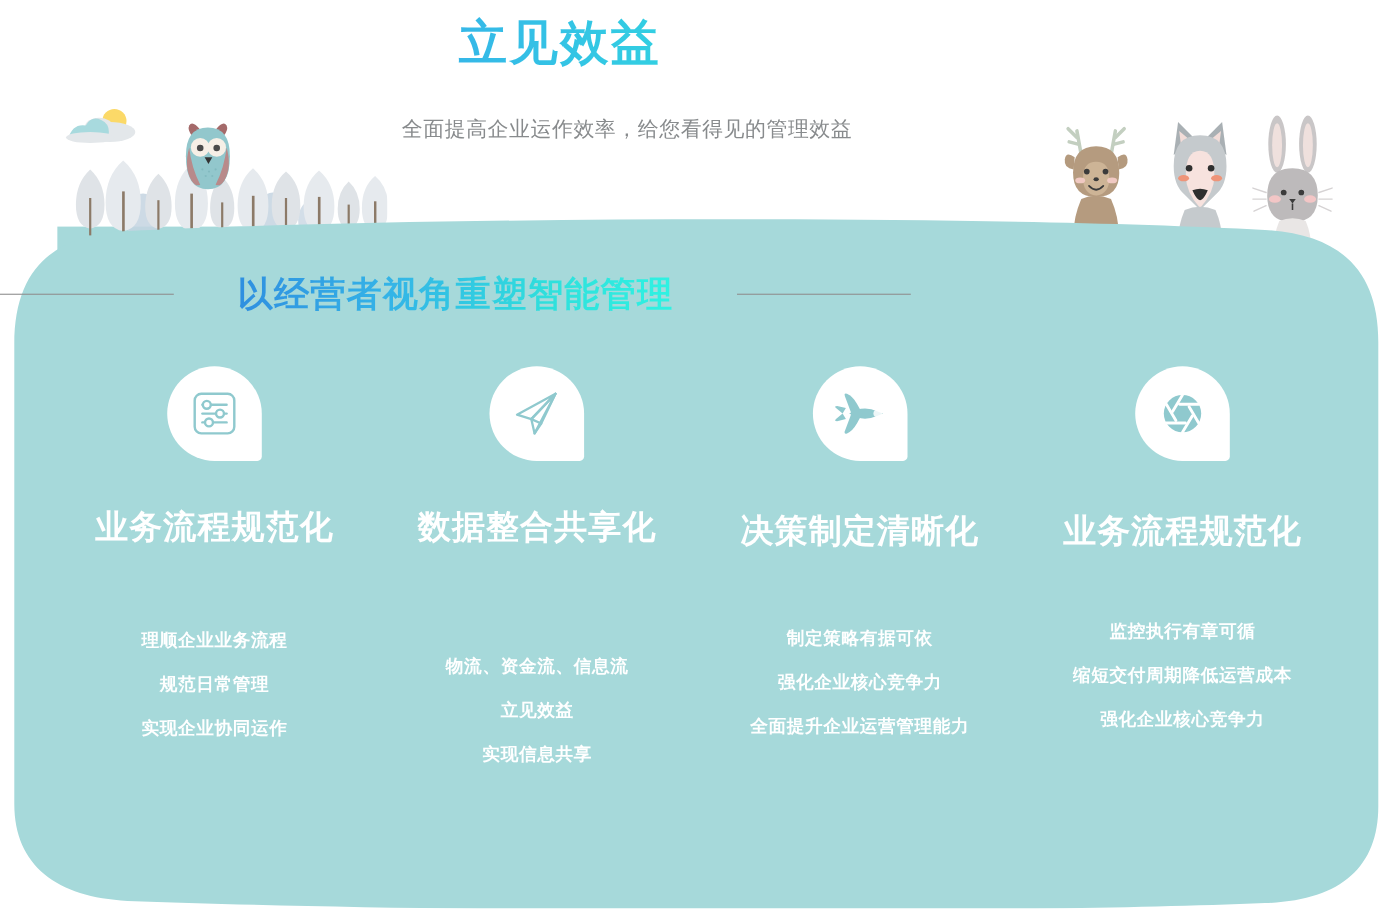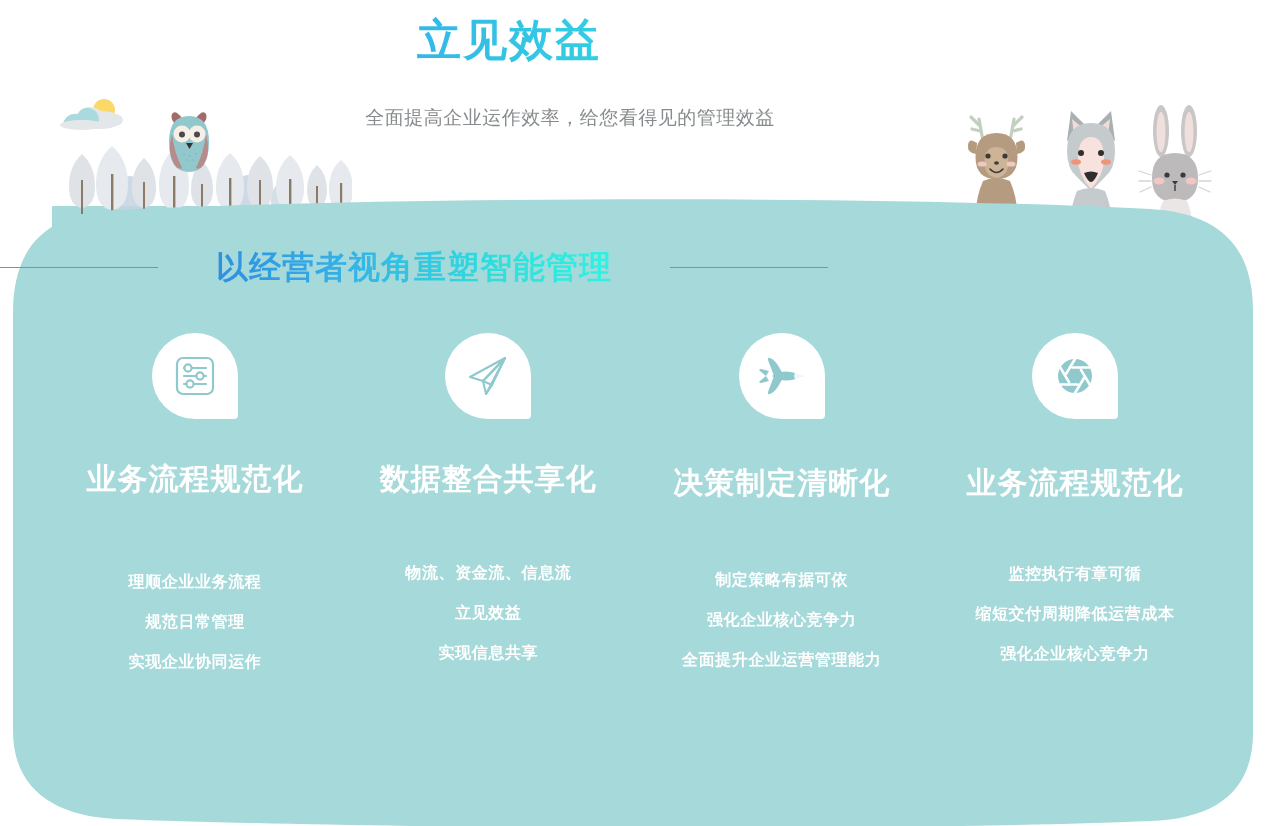--- a/index.html
+++ b/index.html
@@ -71,21 +71,21 @@
   .card-points{
     margin-top:72px;
     display:flex; flex-direction:column; align-items:center; gap:19px;
   }
   .point{
     font-size:16px; font-weight:bold; color:#ffffff; letter-spacing:.6px;
     white-space:nowrap;
   }
   
   .card.c1 .card-points{ margin-top:72px; }
-  .card.c2 .card-points{ margin-top:63px; }
+  .card.c2 .card-points{ margin-top:96px; }
   .card.c3 .card-points{ margin-top:66px; }
   .card.c4 .card-points{ margin-top:60px; }
   .card.c3 .card-title,.card.c4 .card-title{ margin-top:44px; }
 </style>
 </head>
 <body>
 
 <div id="page">
 
   <div class="page-title">立见效益</div>

